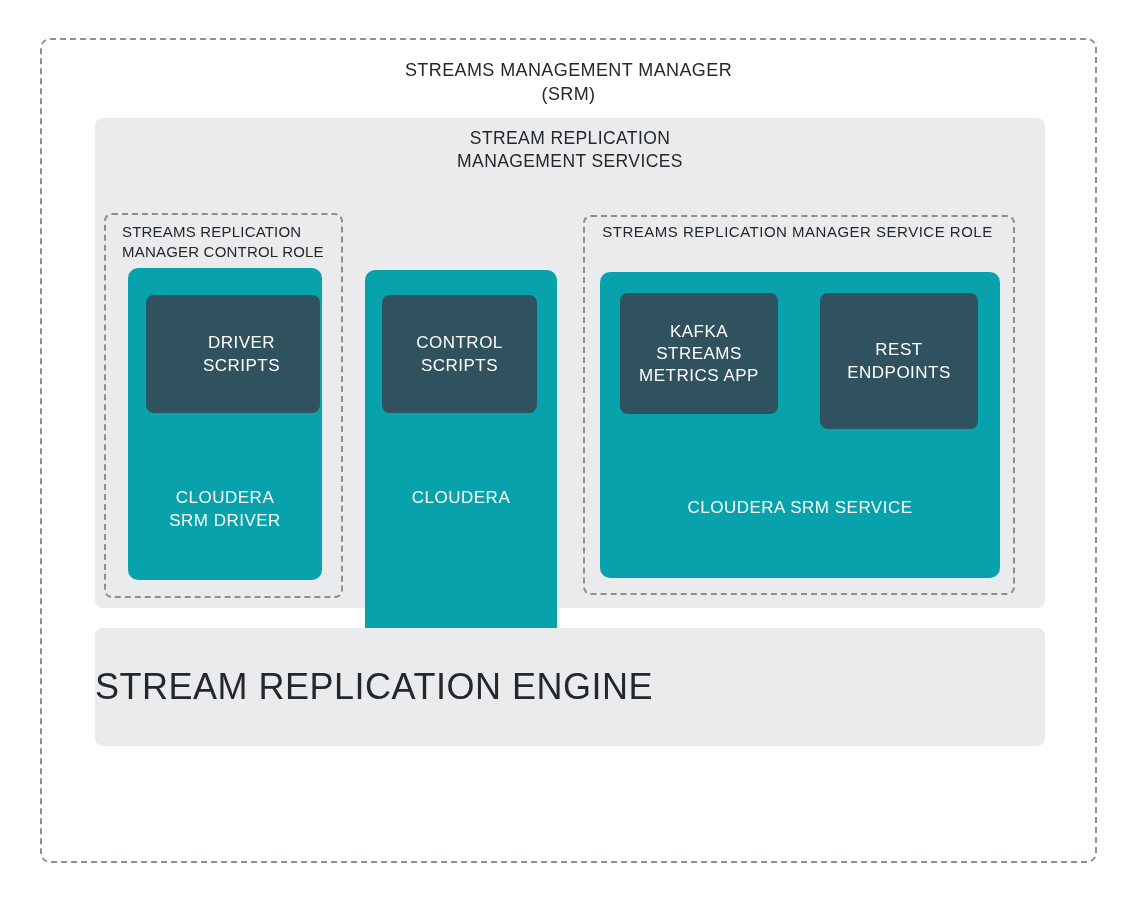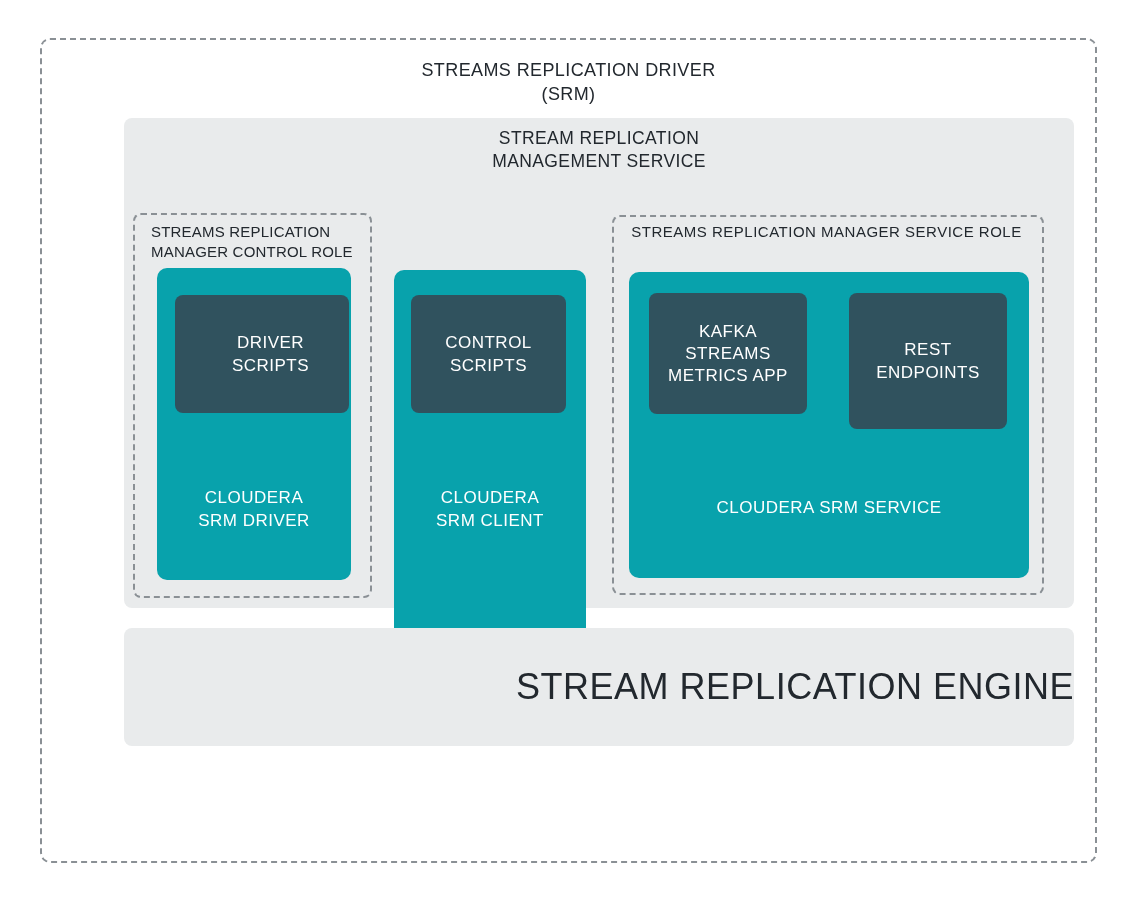--- a/index.html
+++ b/index.html
@@ -26,21 +26,20 @@
     left: 0; right: 0; top: 18px;
     text-align: center;
     font-size: 18px; line-height: 24px;
     letter-spacing: 0.4px;
     color: var(--text, #22282E);
   }
 
   .panel {
     background: var(--panel, #E9EBEC);
     border-radius: 8px;
-    margin-left: 29px;
   }
   .services-panel { left: 53px; top: 78px; width: 950px; height: 490px; }
   .panel-title {
     left: 0; right: 0; top: 9px;
     text-align: center;
     font-size: 17.5px; line-height: 23px;
     letter-spacing: 0.4px;
     color: var(--text, #22282E);
   }
 
@@ -89,43 +88,43 @@
     font-size: 17px; line-height: 23px;
     letter-spacing: 0.5px;
   }
   .label-driver  { top: 218px; }
   .label-client  { top: 216px; }
   .label-service { top: 224px; }
 
   .engine-panel {
     left: 53px; top: 588px;
     width: 950px; height: 118px;
-    display: flex; align-items: center; justify-content: flex-end;
+    display: flex; align-items: center; justify-content: flex-start;
     font-size: 36px;
     letter-spacing: 0.5px;
     color: var(--text, #20262C);
   }
 </style>
 </head>
 <body>
 
 <div class="canvas">
 
   <div class="abs outer-boundary">
 
     <div class="abs diagram-title">
-      <div>STREAMS REPLICATION DRIVER</div>
+      <div>STREAMS MANAGEMENT MANAGER</div>
       <div>(SRM)</div>
     </div>
 
     <div class="abs panel services-panel">
 
       <div class="abs panel-title">
         <div>STREAM REPLICATION</div>
-        <div>MANAGEMENT SERVICE</div>
+        <div>MANAGEMENT SERVICES</div>
       </div>
 
       <div class="abs role-box driver-role">
         <div class="abs role-label">
           <div>STREAMS REPLICATION</div>
           <div>MANAGER CONTROL ROLE</div>
         </div>
         <div class="abs teal-box teal-driver">
           <div class="abs slate-box scripts-driver">
             <div>
@@ -142,21 +141,20 @@
 
       <div class="abs teal-box teal-client">
         <div class="abs slate-box scripts-control">
           <div>
             <div>CONTROL</div>
             <div>SCRIPTS</div>
           </div>
         </div>
         <div class="abs teal-label label-client">
           <div>CLOUDERA</div>
-          <div>SRM CLIENT</div>
         </div>
       </div>
 
       <div class="abs role-box service-role">
         <div class="abs role-label">STREAMS REPLICATION MANAGER SERVICE ROLE</div>
         <div class="abs teal-box teal-service">
           <div class="abs slate-box box-kafka">
             <div>
               <div>KAFKA</div>
               <div>STREAMS</div>

